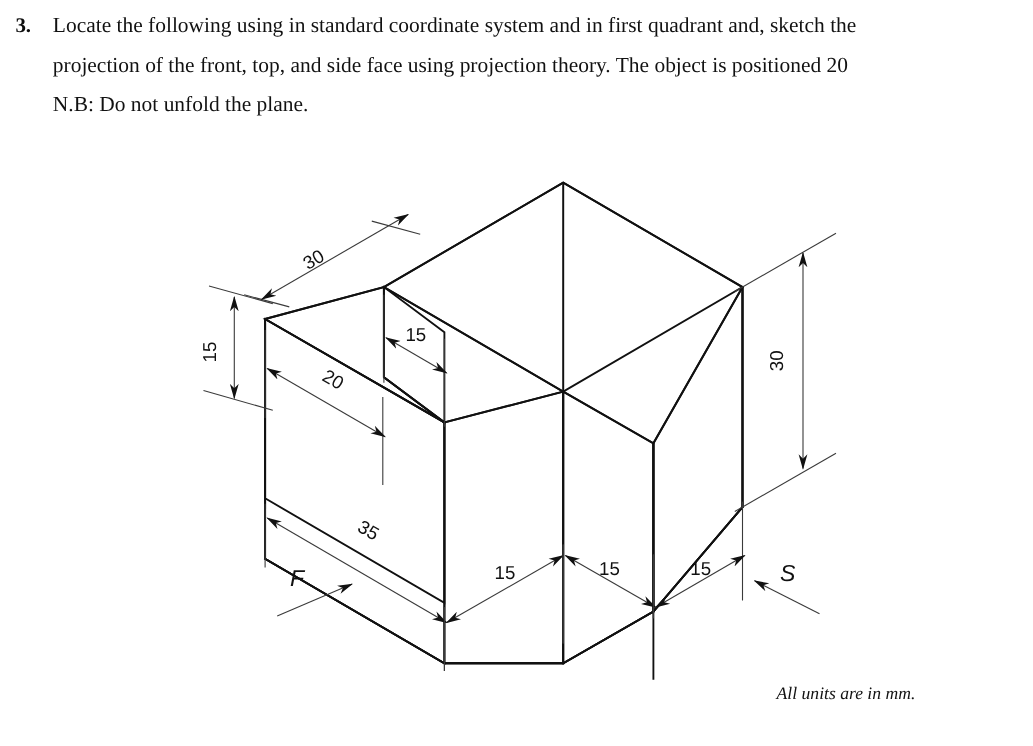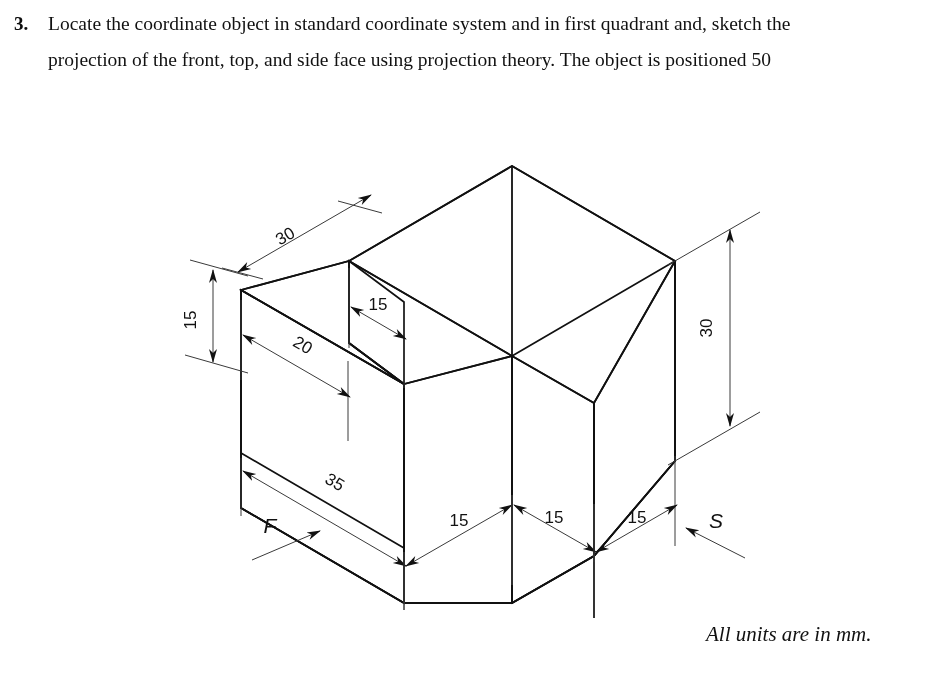--- a/index.html
+++ b/index.html
@@ -58,21 +58,21 @@
     top: 0;
   }
 
   
   #units-note {
     position: absolute;
     left: 706px;
     top: 622px;
     font-family: "Liberation Serif", serif;
     font-style: italic;
-    font-size: 21px;
+    font-size: 16px;
     color: #111111;
     white-space: nowrap;
   }
 
   
   .dim-text {
     font-family: "Liberation Sans", sans-serif;
     font-size: 17px;
     fill: #111111;
   }
@@ -81,22 +81,23 @@
     font-size: 21px;
     font-style: italic;
     fill: #111111;
   }
 </style>
 </head>
 <body>
 
 <div id="question-block">
   <span id="q-number">3.</span>
-  <span class="q-line q-indent">Locate the coordinate object in standard coordinate system and in first quadrant and, sketch the</span>
-  <span class="q-line q-indent">projection of the front, top, and side face using projection theory.  The object is positioned 50</span>
+  <span class="q-line q-indent">Locate the following using in standard coordinate system and in first quadrant and, sketch the</span>
+  <span class="q-line q-indent">projection of the front, top, and side face using projection theory.  The object is positioned 20</span>
+  <span class="q-line q-indent">N.B: Do not unfold the plane.</span>
 </div>
 
 <div id="drawing-area">
   <svg id="iso-svg" width="939" height="470" viewBox="0 0 939 470">
     <defs>
       <marker id="ar-end" markerWidth="14" markerHeight="10" refX="13" refY="5" orient="auto" markerUnits="userSpaceOnUse">
         <path d="M0,1 L14,5 L0,9 L4,5 Z" fill="#111111"></path>
       </marker>
       <marker id="ar-start" markerWidth="14" markerHeight="10" refX="1" refY="5" orient="auto" markerUnits="userSpaceOnUse">
         <path d="M14,1 L0,5 L14,9 L10,5 Z" fill="#111111"></path>

